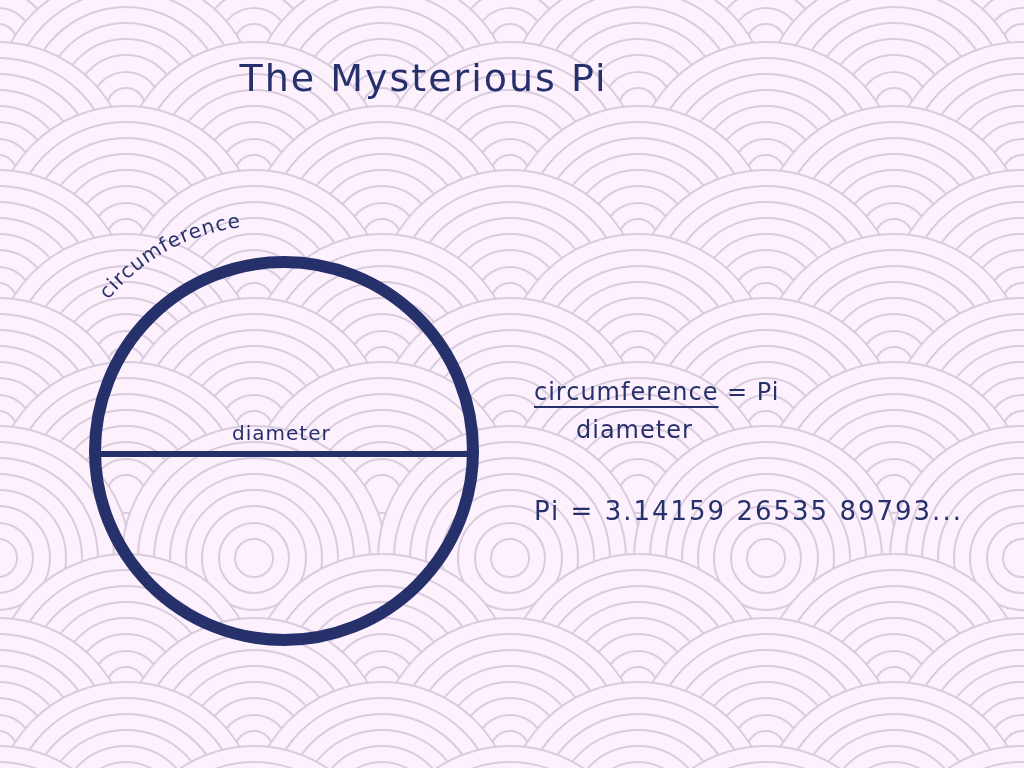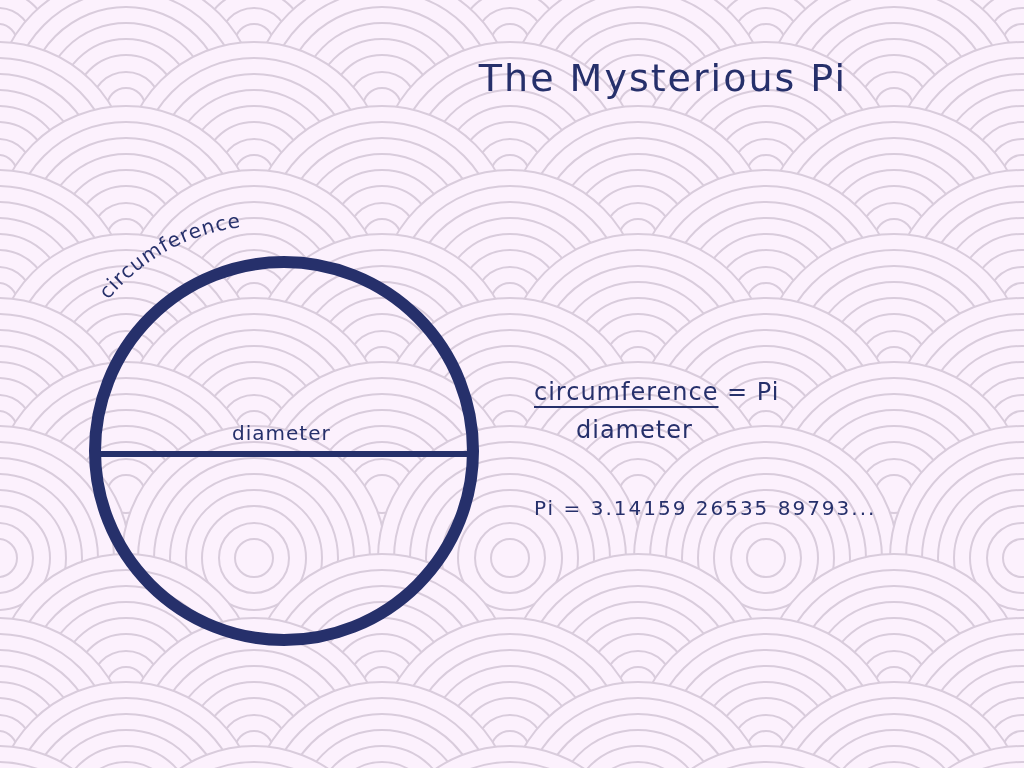--- a/index.html
+++ b/index.html
@@ -5,34 +5,34 @@
   html, body { margin: 0; padding: 0; }
   body {
     width: 1024px; height: 768px; overflow: hidden;
     background: #fcf1fd;
     position: relative;
     font-family: "DejaVu Sans", sans-serif;
   }
   #bg { position: absolute; left: 0; top: 0; width: 1024px; height: 768px; }
   .title {
     position: absolute; left: 0; width: 847px; top: 56px;
-    text-align: right; font-size: 38px; color: #26306b;
+    text-align: center; font-size: 38px; color: #26306b;
     letter-spacing: 2px; font-weight: normal;
   }
   #diagram { position: absolute; left: 0; top: 0; width: 1024px; height: 768px; }
   .diagram-text { fill: #26306b; font-family: "DejaVu Sans", sans-serif; }
   .formula {
     position: absolute; left: 534px; top: 378px;
     color: #26306b; font-size: 24px; letter-spacing: 1px;
   }
   .frac-num { text-decoration: underline; text-decoration-thickness: 2px; text-underline-offset: 6px; }
   .frac-den { position: absolute; left: 42px; top: 38px; white-space: nowrap; }
   .pi-value {
     position: absolute; left: 534px; top: 496px;
-    color: #26306b; font-size: 20px; letter-spacing: 2px; white-space: nowrap;
+    color: #26306b; font-size: 26px; letter-spacing: 2px; white-space: nowrap;
   }
 </style>
 </head>
 <body>
 
 <svg id="bg" viewBox="0 0 1024 768" xmlns="http://www.w3.org/2000/svg">
   <defs>
     <g id="wave">
       <circle r="132" fill="#fcf1fd" stroke="#d9ccdc" stroke-width="2"></circle>
       <circle r="116" fill="none" stroke="#d9ccdc" stroke-width="2"></circle>

